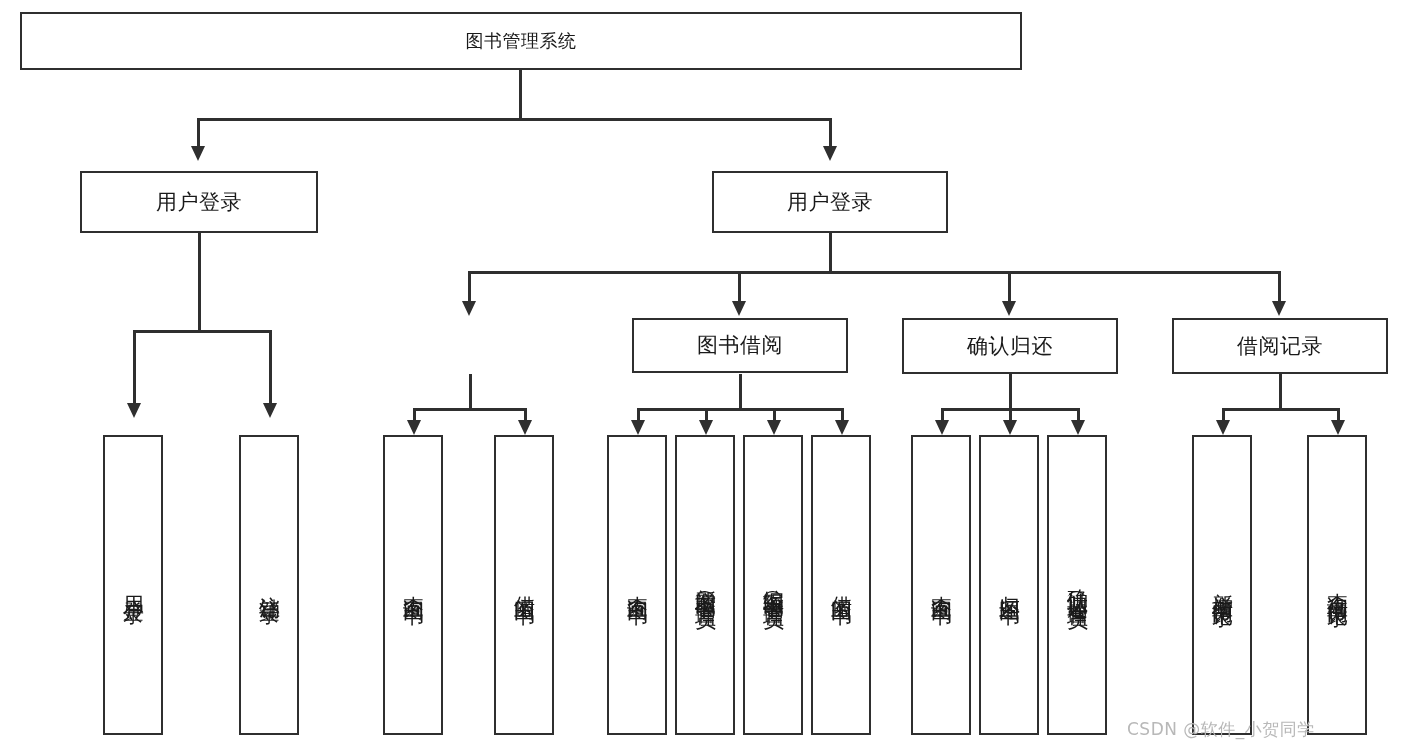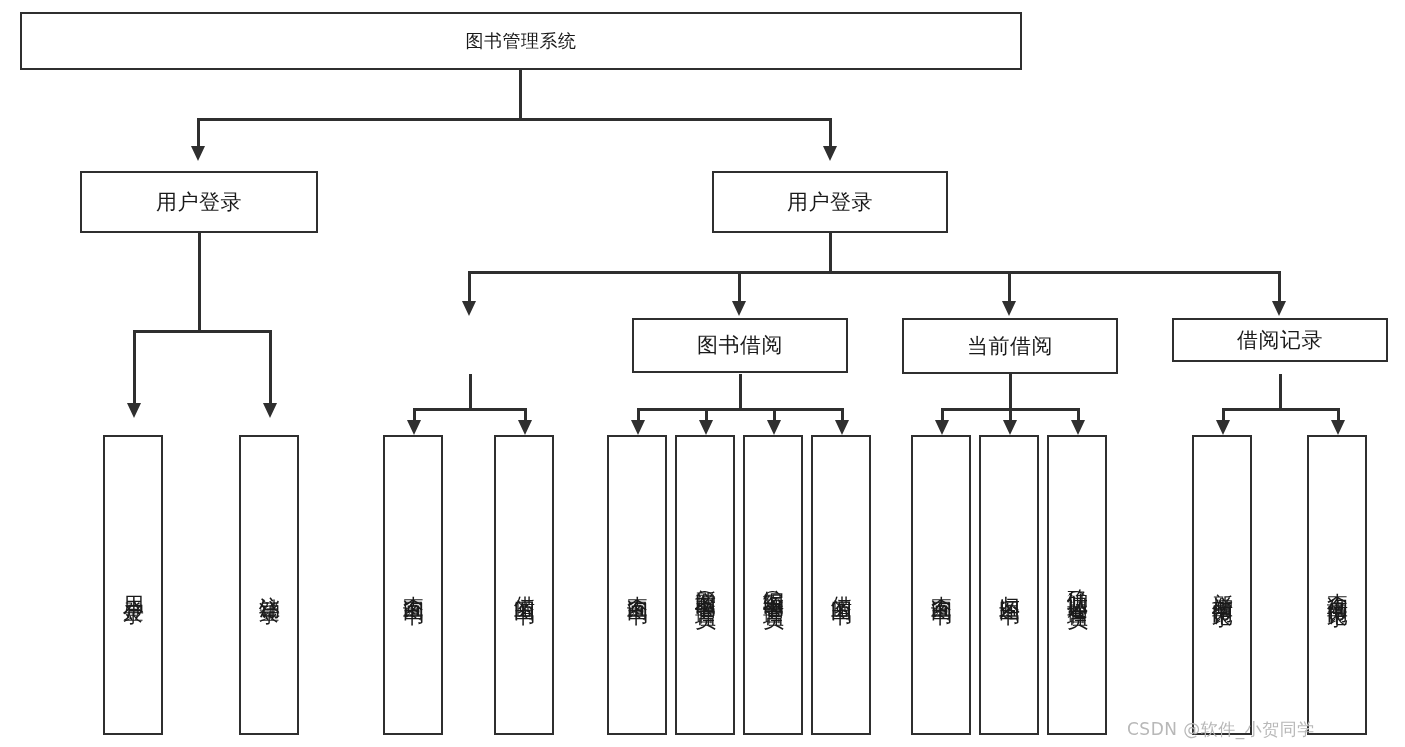--- a/index.html
+++ b/index.html
@@ -126,23 +126,23 @@
   <div class="vline" style="left:1008px; top:271px; height:32px;"></div>
   <div class="arrow" style="left:1002px; top:301px;"></div>
 
   <div class="vline" style="left:1278px; top:271px; height:32px;"></div>
   <div class="arrow" style="left:1272px; top:301px;"></div>
 
   <div class="node h" style="left:632px; top:318px; width:216px; height:55px;">
     <span class="lbl">图书借阅</span>
   </div>
   <div class="node h" style="left:902px; top:318px; width:216px; height:56px;">
-    <span class="lbl">当前借阅</span>
-  </div>
-  <div class="node h" style="left:1172px; top:318px; width:216px; height:44px;">
+    <span class="lbl">确认归还</span>
+  </div>
+  <div class="node h" style="left:1172px; top:318px; width:216px; height:56px;">
     <span class="lbl">借阅记录</span>
   </div>
 
   <div class="vline" style="left:469px; top:374px; height:36px;"></div>
   <div class="hline" style="left:413px; top:408px; width:113px;"></div>
   <div class="vline" style="left:413px; top:408px; height:14px;"></div>
   <div class="arrow" style="left:407px; top:420px;"></div>
   <div class="vline" style="left:524px; top:408px; height:14px;"></div>
   <div class="arrow" style="left:518px; top:420px;"></div>
 

